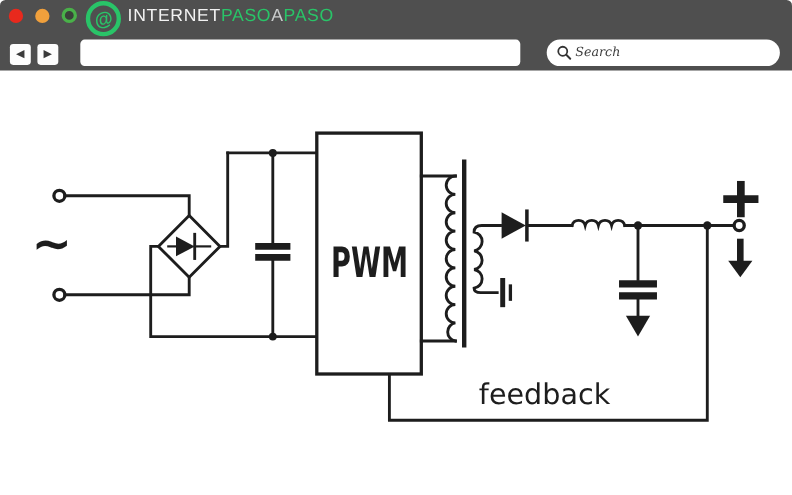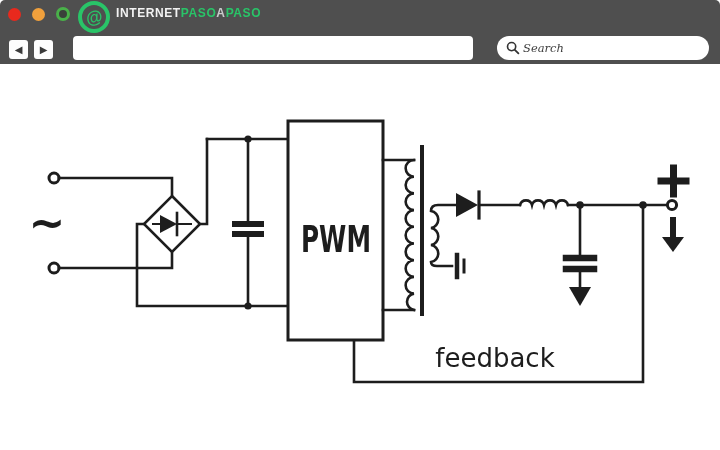--- a/index.html
+++ b/index.html
@@ -13,21 +13,21 @@
   .dots{position:absolute;left:8px;top:7px;display:flex;gap:11px;align-items:center;}
   .dot{width:13px;height:13px;border-radius:50%;}
   .dot.red{background:#e8291d;}
   .dot.orange{background:#f0a03c;}
   .dot.green{background:rgba(20,40,20,.35);border:3px solid #49b149;width:8px;height:8px;}
   .logo{
     position:absolute;left:78px;top:1px;width:24px;height:24px;border:4px solid #29c468;
     border-radius:50%;display:flex;align-items:center;justify-content:center;
   }
   .logo span{color:#29c468;font-weight:bold;font-size:17px;transform:rotate(-12deg);line-height:1;}
-  .brand{position:absolute;left:116px;top:6px;font-weight:bold;font-size:12px;letter-spacing:.6px;white-space:nowrap;}
+  .brand{position:absolute;left:116px;top:6px;font-weight:normal;font-size:16px;letter-spacing:.6px;white-space:nowrap;}
   .brand .w1{color:#f2f2f2;}
   .brand .w2,.brand .w4{color:#29c468;}
   .brand .w3{color:#c9cccc;}
 
   .navbtn{
     position:absolute;top:40px;width:19px;height:19px;background:#fdfdfd;border:none;
     border-radius:3px;display:flex;align-items:center;justify-content:center;
     font-size:10px;color:#3a3a3a;padding:0;line-height:1;cursor:pointer;
   }
   .navbtn.back{left:9px;}

